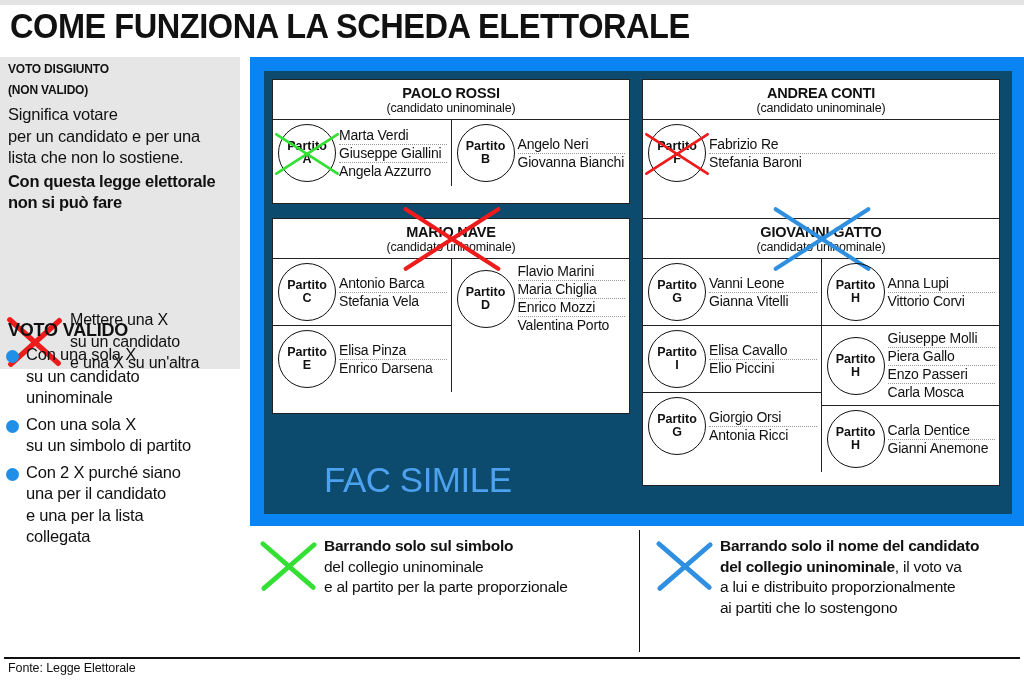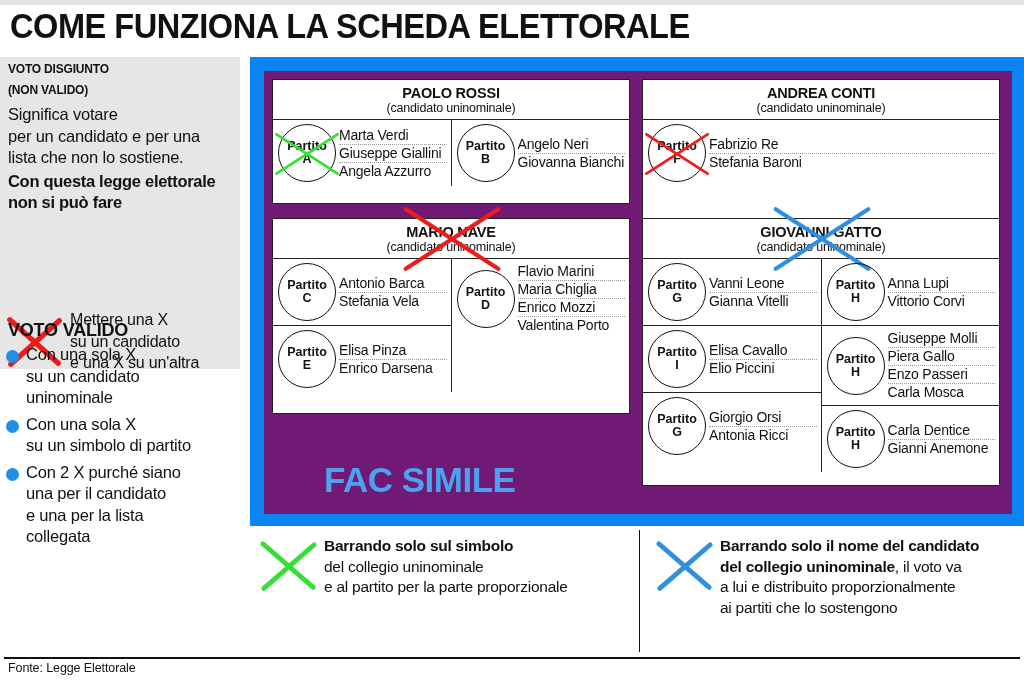--- a/index.html
+++ b/index.html
@@ -44,27 +44,27 @@
   .btxt{font-size:16.5px;line-height:21.5px;letter-spacing:-0.2px;}
 
   
   .frame{
     position:absolute;left:250px;top:57px;width:774px;height:469px;
     background:#0b84f3;
     box-sizing:border-box;padding:14px 12px 12px 14px;
   }
   .inner{
     position:relative;width:100%;height:100%;
-    background:#701a75;
+    background:#0c4a6e;
     box-sizing:border-box;
     padding-left:16px;
   }
   .facsimile{
     position:absolute;left:60px;bottom:14px;
-    font-size:35px;font-weight:bold;color:#4da2ef;
+    font-size:35px;font-weight:normal;color:#4da2ef;
     letter-spacing:-0.5px;
   }
 
   
   .grid{position:absolute;left:8px;top:8px;width:calc(100% - 16px);}
   .cand{
     position:absolute;background:#fff;border:1.6px solid #222;
     box-sizing:border-box;
   }
   .cand-head{

